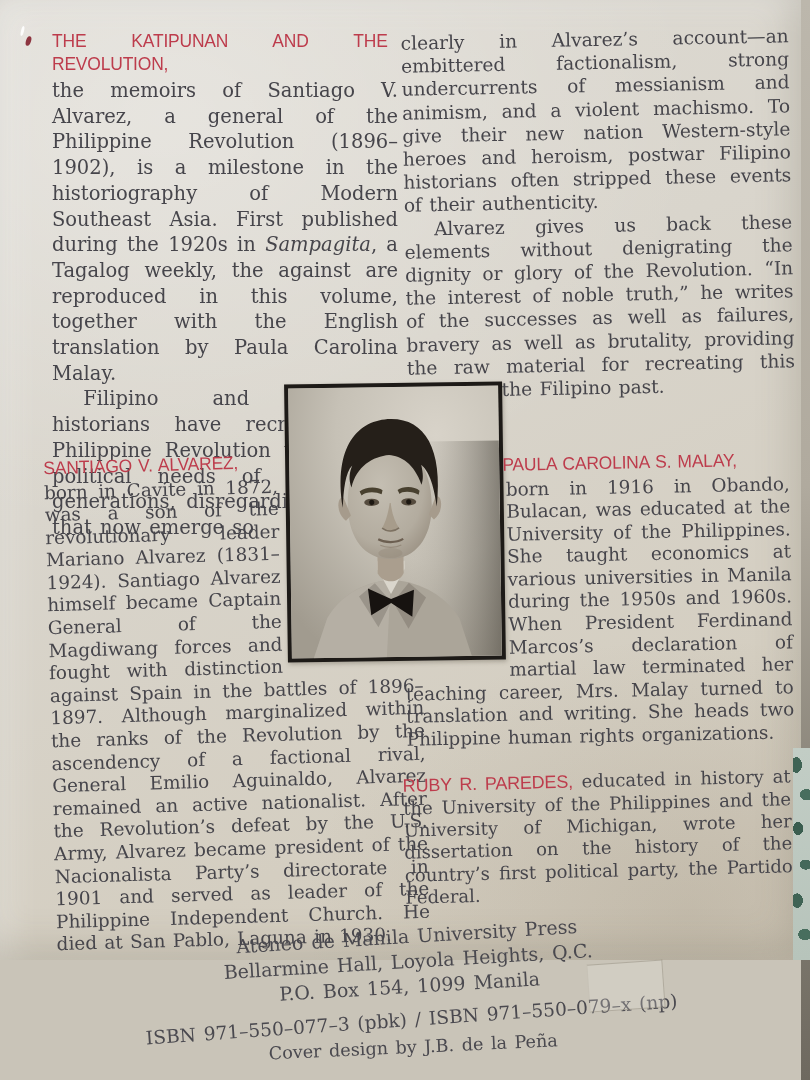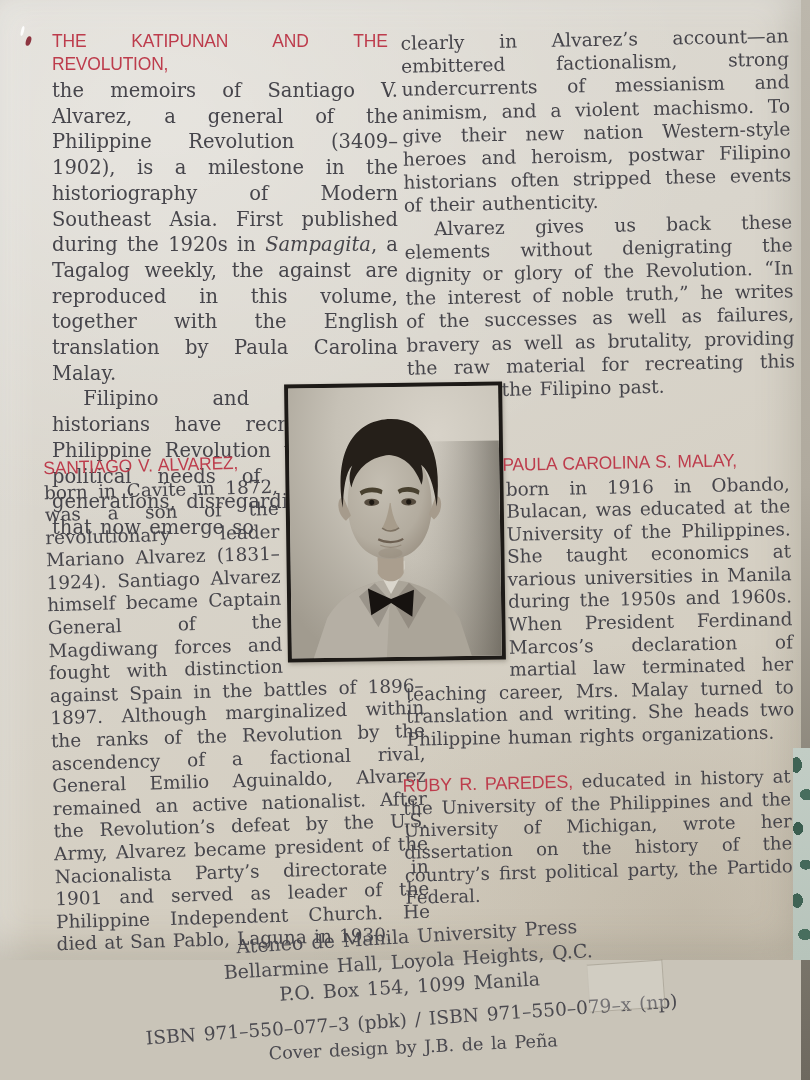--- a/index.html
+++ b/index.html
@@ -71,21 +71,21 @@
     transform:rotate(-4deg);background:rgba(235,232,222,0.25);}
   i{font-style:italic;}
 </style>
 </head>
 <body>
 
 <div class="cover">
 
   <section class="blk blurb-left">
     <span class="red-head head-gap">THE KATIPUNAN AND THE REVOLUTION,</span>
-    <p><span>the memoirs of Santiago V. Alvarez, a general of the Philippine Revolution (3409–1902), is a milestone in the historiography of Modern Southeast Asia. First published during the 1920s in </span><i>Sampagita</i><span>, a Tagalog weekly, the against are reproduced in this volume, together with the English translation by Paula Carolina Malay.</span></p>
+    <p><span>the memoirs of Santiago V. Alvarez, a general of the Philippine Revolution (1896–1902), is a milestone in the historiography of Modern Southeast Asia. First published during the 1920s in </span><i>Sampagita</i><span>, a Tagalog weekly, the against are reproduced in this volume, together with the English translation by Paula Carolina Malay.</span></p>
     <p class="indent">Filipino and American historians have recreated the Philippine Revolution to suit the political needs of succeeding generations, disregarding aspects that now emerge so</p>
   </section>
 
   <section class="blk blurb-right">
     <p>clearly in Alvarez’s account—an embittered factionalism, strong undercurrents of messianism and animism, and a violent machismo. To give their new nation Western-style heroes and heroism, postwar Filipino historians often stripped these events of their authenticity.</p>
     <p class="indent">Alvarez gives us back these elements without denigrating the dignity or glory of the Revolution. “In the interest of noble truth,” he writes of the successes as well as failures, bravery as well as brutality, providing the raw material for recreating this aspect of the Filipino past.</p>
   </section>
 
   <figure class="photo-frame" style="margin:0">
     <svg viewBox="0 0 210 270" role="img">

